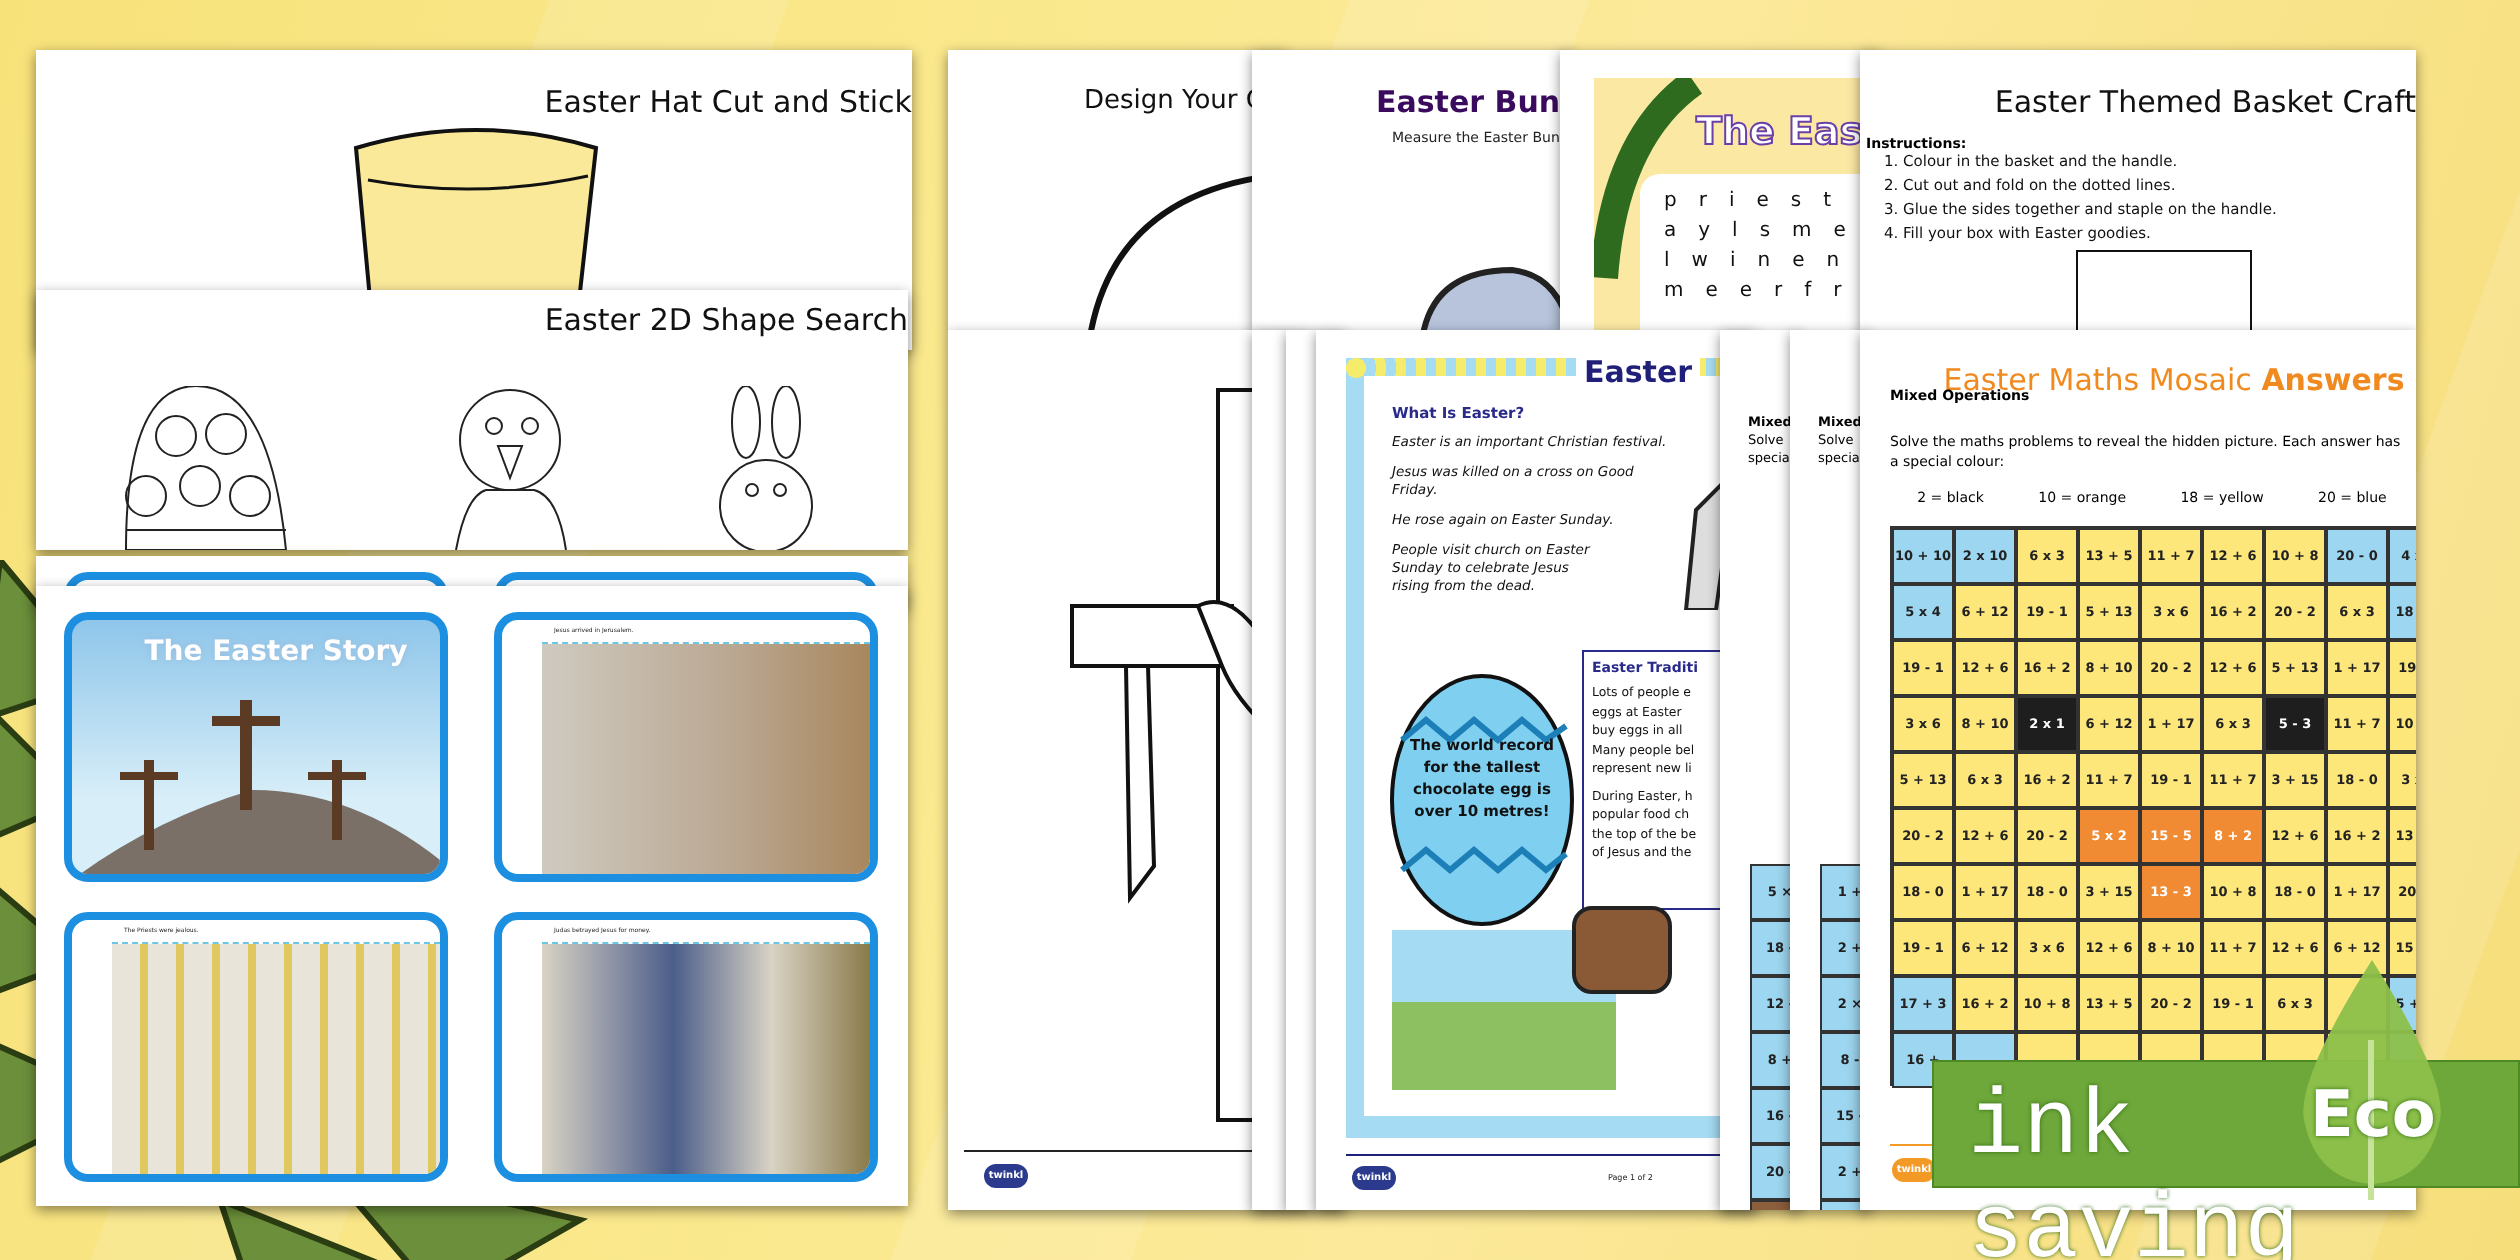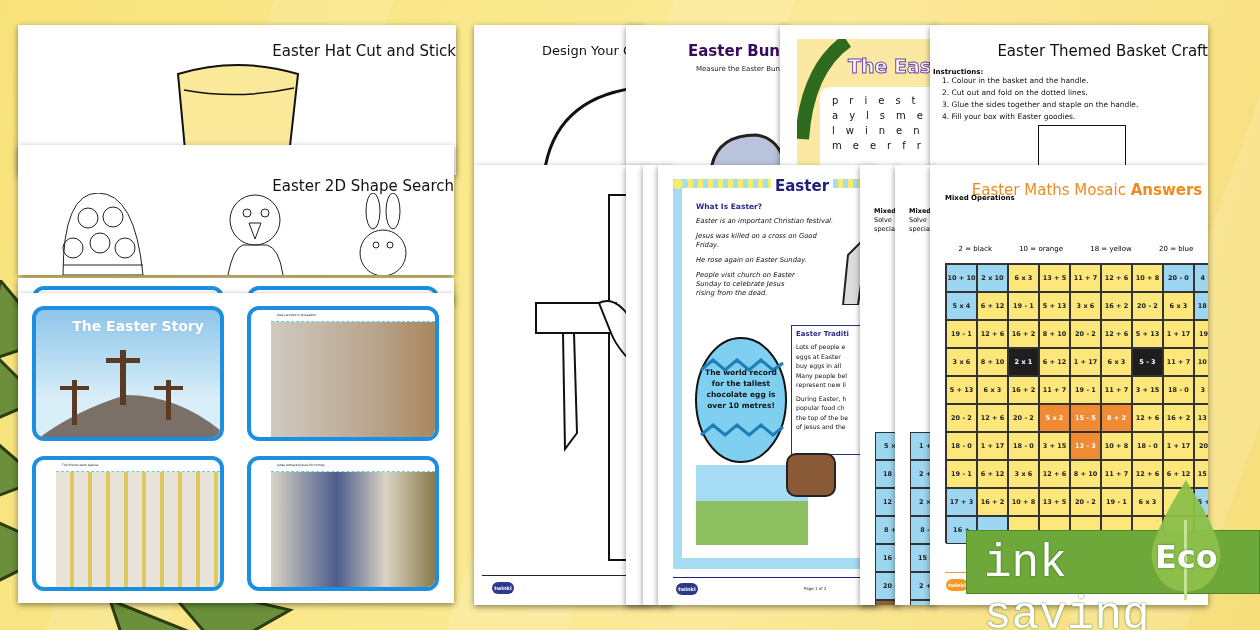--- a/index.html
+++ b/index.html
@@ -42,21 +42,21 @@
 
 <div class="page" style="left:18px;top:25px;width:438px;height:150px">
   <div class="title" style="font-size:15px;margin-top:17px">Easter Hat Cut and Stick</div>
   <svg class="abs" style="left:140px;top:37px" width="160" height="120">
     <path d="M20 12 Q80 -6 140 12 L128 120 L30 120 Z" fill="#fbe99a" stroke="#111" stroke-width="2"></path>
     <path d="M26 28 Q80 38 136 26" fill="none" stroke="#111" stroke-width="1.5"></path>
   </svg>
 </div>
 
 <div class="page" style="left:18px;top:145px;width:436px;height:130px">
-  <div class="title" style="font-size:15px;margin-top:32px">Easter 2D Shape Search</div>
+  <div class="title" style="font-size:15px;margin-top:6px">Easter 2D Shape Search</div>
   <svg class="abs" style="left:25px;top:48px" width="400" height="82">
     <g fill="none" stroke="#222" stroke-width="1">
       <path d="M20 82 Q20 0 55 0 Q92 0 100 82 Z"></path>
         <line x1="20" y1="72" x2="100" y2="72"></line>
       <circle cx="45" cy="25" r="10"></circle>
         <circle cx="70" cy="24" r="10"></circle>
         <circle cx="30" cy="55" r="10"></circle>
         <circle cx="57" cy="50" r="10"></circle>
         <circle cx="82" cy="55" r="10"></circle>
       <circle cx="212" cy="27" r="25"></circle>
@@ -165,21 +165,21 @@
   <div class="footer-line" style="left:8px;top:410px;width:160px"></div>
   <div class="twinkl" style="left:18px;top:417px;background:#2b3a8c">twinkl</div>
 </div>
 <div class="page" style="left:626px;top:165px;width:30px;height:440px"></div>
 <div class="page" style="left:643px;top:165px;width:30px;height:440px"></div>
 
 <div class="page" style="left:658px;top:165px;width:220px;height:440px">
   <div class="abs" style="left:15px;top:14px;width:205px;height:390px;background:#a6dcf3"></div>
   <div class="abs" style="left:15px;top:14px;width:205px;height:10px;background:repeating-radial-gradient(circle at 5px 5px,#f6ec6c 0 5px,#a6dcf3 5px 10px)"></div>
   <div class="abs" style="left:24px;top:23px;width:196px;height:370px;background:#fff"></div>
-  <div class="abs" style="left:113px;top:12px;font-size:15px;font-weight:bold;color:#20207a;background:#fff;padding:0 4px">Easter</div>
+  <div class="abs" style="left:130px;top:12px;font-size:15px;font-weight:bold;color:#20207a;background:#fff;padding:0 4px">Easter</div>
   <div class="abs" style="left:38px;top:37px;font-size:7.5px;font-weight:bold;color:#2a2a8a">What Is Easter?</div>
   <div class="abs" style="left:38px;top:52px;width:140px;font-size:6.8px;line-height:9px;color:#111;font-style:italic">
     <div style="margin-bottom:6px">Easter is an important Christian festival.</div>
     <div style="margin-bottom:6px">Jesus was killed on a cross on Good Friday.</div>
     <div style="margin-bottom:6px">He rose again on Easter Sunday.</div>
     <div style="width:100px">People visit church on Easter Sunday to celebrate Jesus rising from the dead.</div>
   </div>
   <svg class="abs" style="left:180px;top:60px" width="40" height="80">
       <path d="M40 0 L10 30 L5 80 L20 80 L25 45 L40 40" fill="#ddd" stroke="#222" stroke-width="2"></path>
     </svg>
@@ -238,20 +238,21 @@
       <div class="cell b" style="height: 28px;">2 +</div>
       <div class="cell b" style="height: 28px;">19 -</div>
     </div>
 </div>
 
 <div class="page" style="left:930px;top:165px;width:278px;height:440px">
   <div class="abs" style="left:0;top:16px;width:314px;text-align:center;font-size:15px;color:#f08a1f;white-space:nowrap">
     <span>Easter Maths Mosaic </span><span style="font-weight:bold">Answers</span>
   </div>
   <div class="abs" style="left:15px;top:29px;font-size:7px;font-weight:bold">Mixed Operations</div>
+  <div class="abs" style="left:15px;top:51px;width:260px;font-size:7px;line-height:10px">Solve the maths problems to reveal the hidden picture. Each answer has a special colour:</div>
   <div class="abs" style="left:15px;top:80px;width:262px;display:flex;justify-content:space-around;font-size:7px">
     <span>2 = black</span>
     <span>10 = orange</span>
     <span>18 = yellow</span>
     <span>20 = blue</span>
   </div>
   <div id="mosaic" class="grid" style="left:15px;top:98px;width:280px;height:280px;grid-template-columns:repeat(9,31px);grid-auto-rows:28px">
       <div class="cell b">10 + 10</div>
       <div class="cell b">2 x 10</div>
       <div class="cell y">6 x 3</div>

